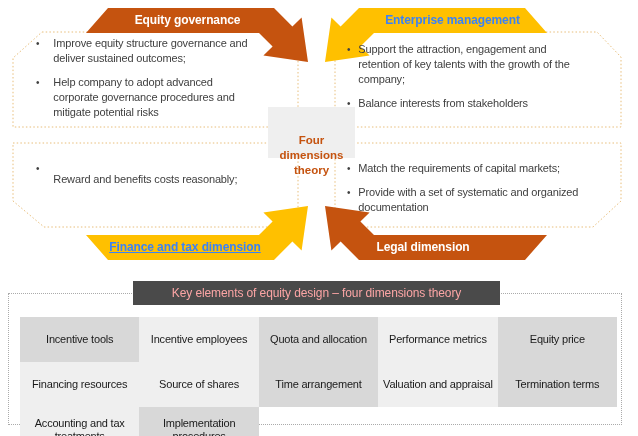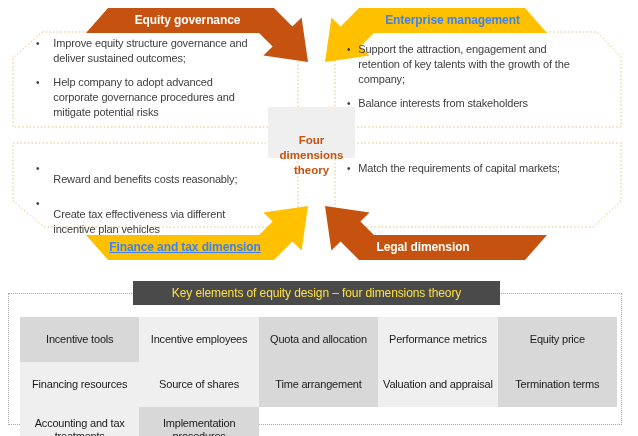--- a/index.html
+++ b/index.html
@@ -43,21 +43,21 @@
   .q-tl .bullet-text{max-width:196px;}
   .q-tr .bullet-text{max-width:232px;}
   .q-bl .bullet-text{max-width:215px;margin-top:11px;}
   .q-br .bullet-text{max-width:225px;}
   .key-container{
     position:absolute;left:8px;top:293px;width:612px;height:130px;
     border:1px dotted #ABABAB;background:#fff;z-index:1;
   }
   .key-header{
     position:absolute;left:133px;top:281px;width:367px;height:24px;z-index:3;
-    background:var(--header_bar);color:#fde047;font-size:12px;letter-spacing:-0.1px;
+    background:var(--header_bar);color:#fca5a5;font-size:12px;letter-spacing:-0.1px;
     display:flex;align-items:center;justify-content:center;white-space:nowrap;
   }
   .key-grid{
     position:absolute;left:20px;top:317px;width:597px;z-index:2;
     display:grid;grid-template-columns:repeat(5,1fr);grid-auto-rows:45px;
   }
   .cell{
     display:flex;align-items:center;justify-content:center;text-align:center;
     font-size:11px;line-height:13px;color:#1A1A1A;letter-spacing:-0.2px;padding:2px 3px;box-sizing:border-box;
   }
@@ -108,28 +108,28 @@
     </div>
     <div class="bullet-item">
       <span class="bullet-text">Balance interests from stakeholders</span>
     </div>
   </div>
 
   <div class="bullets wide-gap q-bl" style="left:30px;top:161px;width:255px;">
     <div class="bullet-item">
       <span class="bullet-text">Reward and benefits costs reasonably;</span>
     </div>
-    <div class="bullet-item">
-      <span class="bullet-text">Create tax effectiveness via different incentive plan vehicles</span>
-    </div>
   </div>
 
   <div class="bullets narrow-gap q-br" style="left:345px;top:161px;width:260px;">
     <div class="bullet-item">
       <span class="bullet-text">Match the requirements of capital markets;</span>
+    </div>
+    <div class="bullet-item">
+      <span class="bullet-text">Provide with a set of systematic and organized documentation</span>
     </div>
   </div>
 
   <div class="key-container"></div>
   <div class="key-header">Key elements of equity design – four dimensions theory</div>
 
   <div class="key-grid">
     <div class="cell c-dark">Incentive tools</div>
     <div class="cell c-light">Incentive employees</div>
     <div class="cell c-dark">Quota and allocation</div>

